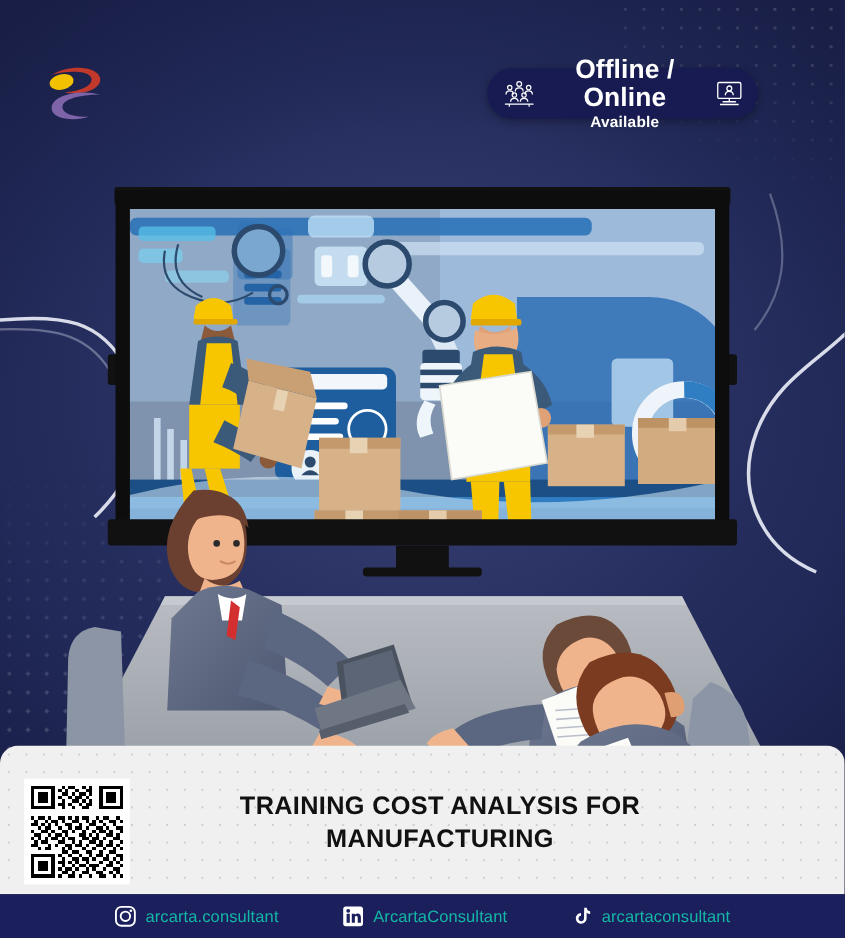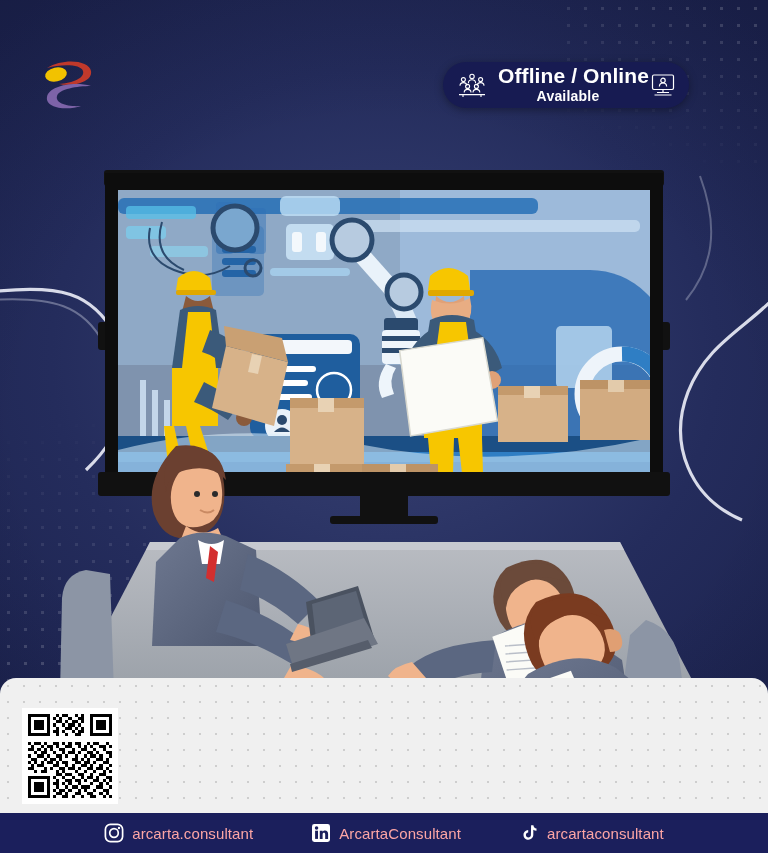--- a/index.html
+++ b/index.html
@@ -61,22 +61,22 @@
     position: absolute; left: 443px; top: 62px;
     width: 246px; height: 46px;
     background: #171b52;
     border-radius: 23px;
     display: flex; align-items: center; justify-content: space-between;
     padding: 0 12px 0 14px;
     box-shadow: 0 2px 8px rgba(0,0,0,0.35);
   }
   .badge-text { text-align: center; flex: 1; }
   .badge-title {
-    color: #ffffff; font-size: 21px; font-weight: bold;
-    letter-spacing: 0.1px; line-height: 1.05; text-align: right;
+    color: #ffffff; font-size: 24px; font-weight: bold;
+    letter-spacing: 0.1px; line-height: 1.05;
   }
   .badge-sub {
     color: #ffffff; font-size: 14px; font-weight: bold;
     letter-spacing: 0.2px; line-height: 1.3;
   }
   .badge-icon { flex: 0 0 auto; display: block; }
 
   
   .stage { position: absolute; left: 0; top: 150px; width: 768px; height: 545px; }
 
@@ -106,21 +106,21 @@
   }
 
   
   .social {
     position: absolute; left: 0; top: 813px; width: 768px; height: 40px;
     background: #1b1f5c;
     display: flex; align-items: center; justify-content: center;
     gap: 58px;
   }
   .social-item { display: flex; align-items: center; gap: 8px; }
-  .social-label { color: #fca5a5; font-size: 15px; letter-spacing: 0.1px; }
+  .social-label { color: #14b8a6; font-size: 15px; letter-spacing: 0.1px; }
   .social-icon { display: block; flex: 0 0 auto; }
 </style>
 </head>
 <body>
 
 <div class="poster">
 
   <div class="bg-base"></div>
   <div class="bg-vignette"></div>
   <div class="dots-tr"></div>
@@ -430,20 +430,21 @@
       <path d="M9 21h1v1h-1zM12 21h1v1h-1zM15 21h1v1h-1zM18 21h1v1h-1zM20 21h2v1h-2zM23 21h1v1h-1zM26 21h2v1h-2z"></path>
       <path d="M10 22h1v1h-1zM13 22h2v1h-2zM16 22h2v1h-2zM19 22h1v1h-1zM22 22h2v1h-2zM25 22h1v1h-1zM27 22h1v1h-1z"></path>
       <path d="M9 23h2v1h-2zM12 23h1v1h-1zM14 23h1v1h-1zM17 23h1v1h-1zM21 23h1v1h-1zM24 23h1v1h-1zM26 23h1v1h-1z"></path>
       <path d="M10 24h1v1h-1zM13 24h1v1h-1zM15 24h2v1h-2zM18 24h2v1h-2zM20 24h1v1h-1zM23 24h2v1h-2zM27 24h1v1h-1z"></path>
       <path d="M9 25h1v1h-1zM11 25h2v1h-2zM14 25h1v1h-1zM17 25h1v1h-1zM19 25h1v1h-1zM22 25h1v1h-1zM25 25h2v1h-2z"></path>
       <path d="M10 26h2v1h-2zM13 26h1v1h-1zM16 26h2v1h-2zM20 26h2v1h-2zM24 26h1v1h-1zM26 26h1v1h-1z"></path>
       <path d="M9 27h1v1h-1zM12 27h2v1h-2zM15 27h1v1h-1zM18 27h1v1h-1zM21 27h2v1h-2zM25 27h1v1h-1zM27 27h1v1h-1z"></path>
     </g>
   </svg>
 
+  <div class="headline">TRAINING COST ANALYSIS FOR MANUFACTURING</div>
 
   <div class="social">
 
     <div class="social-item">
       <svg class="social-icon" width="20" height="20" viewBox="0 0 20 20">
         <rect x="1.4" y="1.4" width="17.2" height="17.2" rx="5" fill="none" stroke="#ffffff" stroke-width="1.7"></rect>
         <circle cx="10" cy="10" r="4.3" fill="none" stroke="#ffffff" stroke-width="1.7"></circle>
         <circle cx="15" cy="5" r="1.2" fill="#ffffff"></circle>
       </svg>
       <span class="social-label">arcarta.consultant</span>

